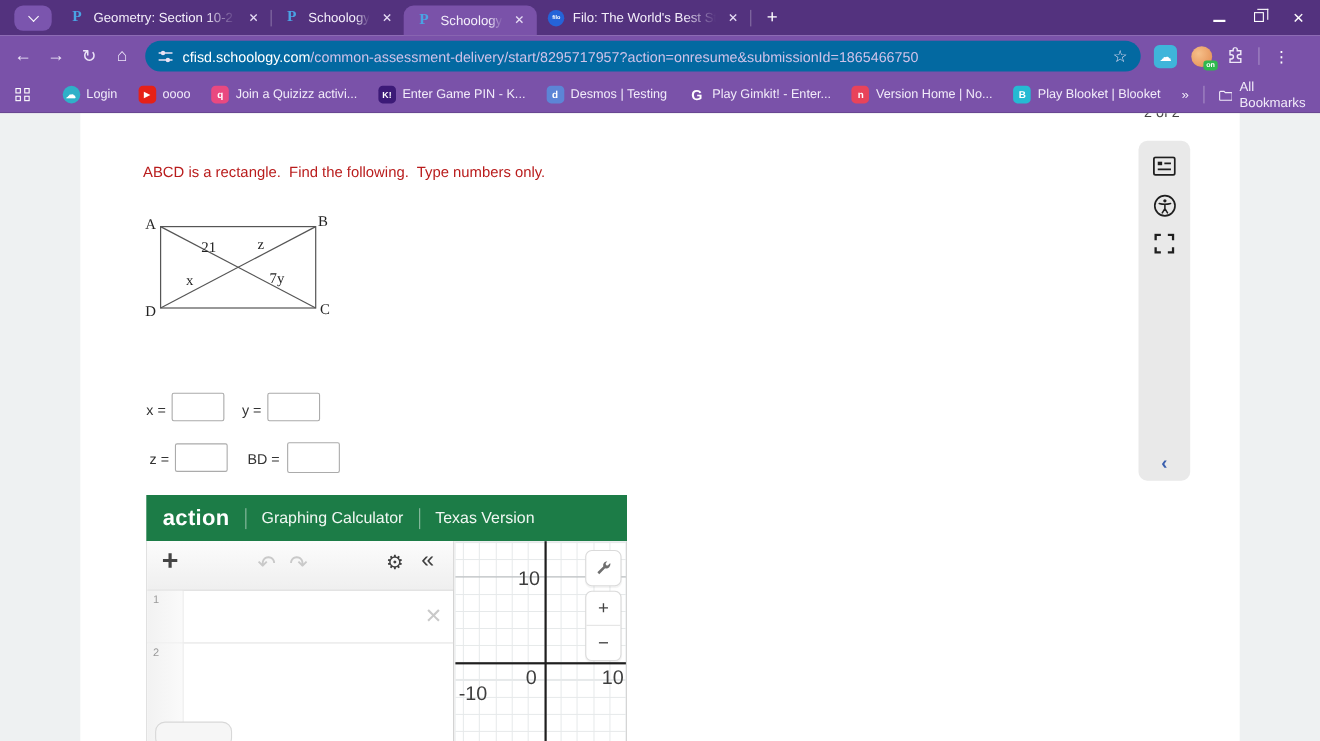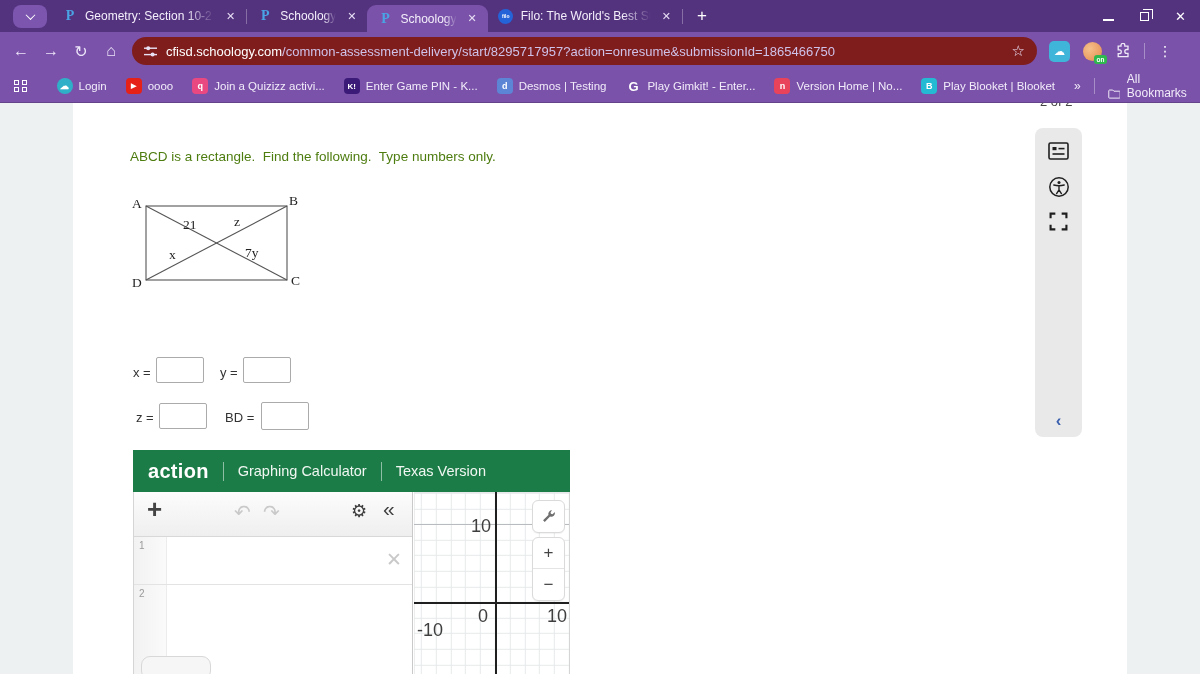--- a/index.html
+++ b/index.html
@@ -23,21 +23,21 @@
   .newtab { color:#fff; font-size:17px; margin-left:10px; padding:0 4px; }
   .wincontrols { position:absolute; right:0; top:0; height:32px; display:flex; align-items:center; gap:26px; padding-right:14px; }
   .minbar { width:11px; height:2px; background:#fff; display:inline-block; }
   .restore { position:relative; width:9px; height:9px; border:1.3px solid #fff; display:inline-block; }
   .restore::before { content:""; position:absolute; left:2px; top:-4px; width:9px; height:9px; border-top:1.3px solid #fff; border-right:1.3px solid #fff; }
   .winx { color:#fff; font-size:13px; }
 
   
   #toolbar { position:relative; height:38px; background:#7a52a9; display:flex; align-items:center; }
   .navico { color:#ece4f8; font-size:16px; width:30px; text-align:center; flex:none; }
-  #omnibox { position:relative; margin-left:6px; width:905px; height:28px; background:#7f1d1d; border-radius:14px; display:flex; align-items:center; padding:0 12px; flex:none; }
+  #omnibox { position:relative; margin-left:6px; width:905px; height:28px; background:#0369a1; border-radius:14px; display:flex; align-items:center; padding:0 12px; flex:none; }
   .urltext { font-size:13px; white-space:nowrap; overflow:hidden; margin-left:9px; flex:1; }
   .urltext .dom { color:#ffffff; }
   .urltext .path { color:#cfc2e9; }
   .star { color:#e9e1f6; font-size:15px; margin-left:8px; }
   .extrow { display:flex; align-items:center; gap:13px; margin-left:12px; }
   .ext-cloud { width:21px; height:21px; border-radius:5px; background:#3fb5da; color:#fff; font-size:11px; display:flex; align-items:center; justify-content:center; }
   .ext-on { position:relative; width:19px; height:19px; border-radius:50%; background:radial-gradient(circle at 35% 35%,#f6c08a,#e28a4e); }
   .ext-on .badge { position:absolute; right:-5px; bottom:-3px; background:#2eb94e; color:#fff; font-size:6.5px; font-weight:bold; padding:1px 2.5px; border-radius:3px; }
   .vsep { width:1px; height:16px; background:rgba(255,255,255,.35); }
   .kebab { color:#fff; font-size:14px; letter-spacing:0; }
@@ -56,21 +56,21 @@
   .fav.desmosfav { background:#5c85d6; }
   .fav.gimkit { background:transparent; font-size:13px; font-weight:bold; }
   .fav.noredink { background:#e8435a; }
   .fav.blooket { background:#25bad3; }
   .bm-right { margin-left:auto; display:flex; align-items:center; gap:13px; color:#f2ecfa; font-size:12px; }
 
   
   #content { position:relative; height:571px; background:#eef1f2; overflow:hidden; }
   .white-panel { position:absolute; left:73px; top:0; width:1054px; height:100%; background:#fff; }
   #progress-frag { position:absolute; left:1040px; top:-9px; font-size:13px; color:#444; }
-  #question { position:absolute; left:130px; top:46px; font-size:13.5px; color:#4d7c0f; white-space:pre-wrap; }
+  #question { position:absolute; left:130px; top:46px; font-size:13.5px; color:#b91c1c; white-space:pre-wrap; }
   #diagram { position:absolute; left:126px; top:90px; }
   #diagram text { font-family:"Liberation Serif",serif; font-size:13.5px; fill:#222; }
 
   .ansline { position:absolute; font-size:13px; color:#333; }
   .ansbox { position:absolute; width:48px; height:26px; border:1px solid #ababab; border-radius:2px; background:#fff; }
 
   
   #desmos { position:absolute; left:133px; top:347px; width:437px; height:230px; }
   .dheader { height:42px; background:#1c7c47; display:flex; align-items:center; padding-left:15px; color:#fff; }
   .dlogo { font-size:20px; font-weight:bold; letter-spacing:.3px; }
@@ -227,21 +227,21 @@
         <span class="fav noredink">n</span>
         <span>Version Home | No...</span>
       </span>
     <span class="bm">
         <span class="fav blooket">B</span>
         <span>Play Blooket | Blooket</span>
       </span>
     <div class="bm-right">
       <span>»</span>
       <span class="vsep"></span>
-      <span style="display:flex;align-items:flex-end;gap:7px">
+      <span style="display:flex;align-items:center;gap:7px">
         <svg width="15" height="13" viewBox="0 0 16 14">
             <path d="M1 3.5a1 1 0 0 1 1-1h4.2L7.7 4H15a.8.8 0 0 1 .8.8v7.4a.8.8 0 0 1-.8.8H1.8a.8.8 0 0 1-.8-.8z" fill="none" stroke="#f2ecfa" stroke-width="1.3"></path>
           </svg>
         <span>All Bookmarks</span>
       </span>
     </div>
   </div>
 
   <div id="content">
     <div class="white-panel"></div>

